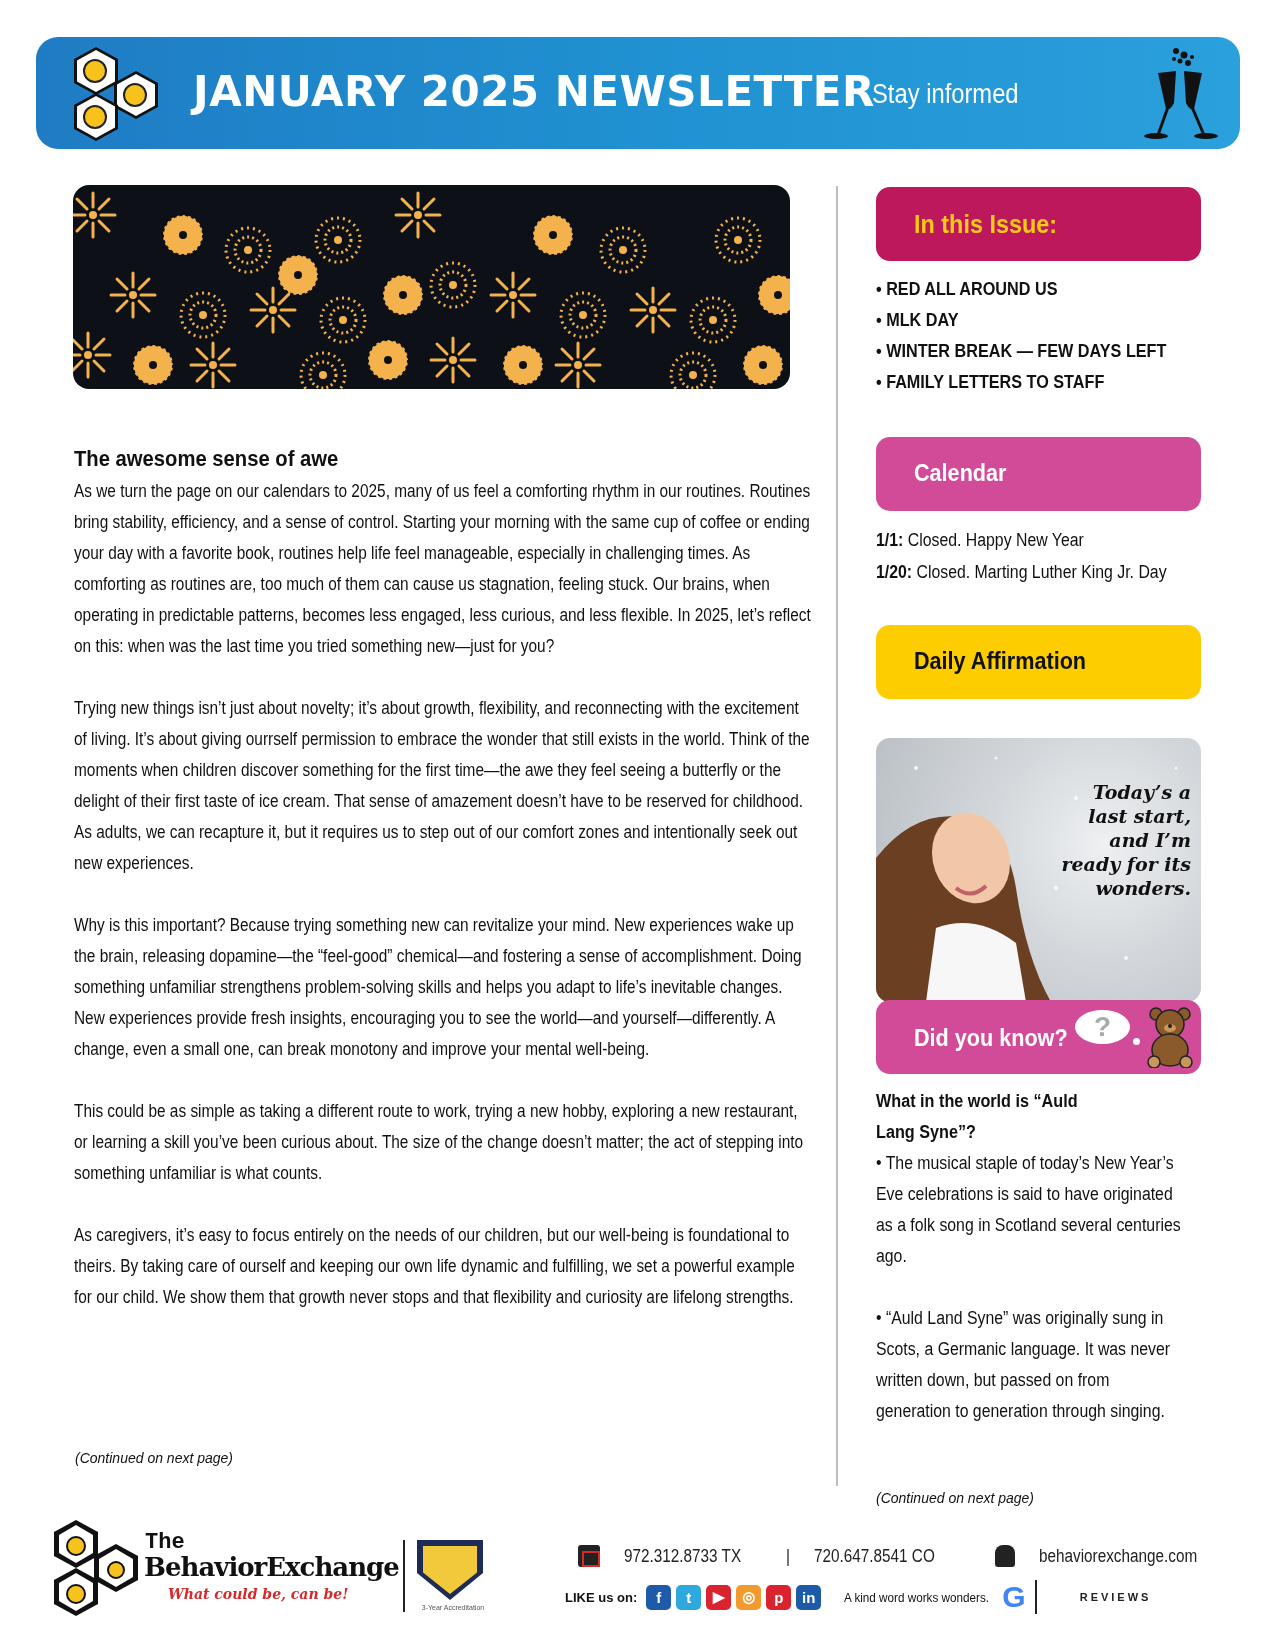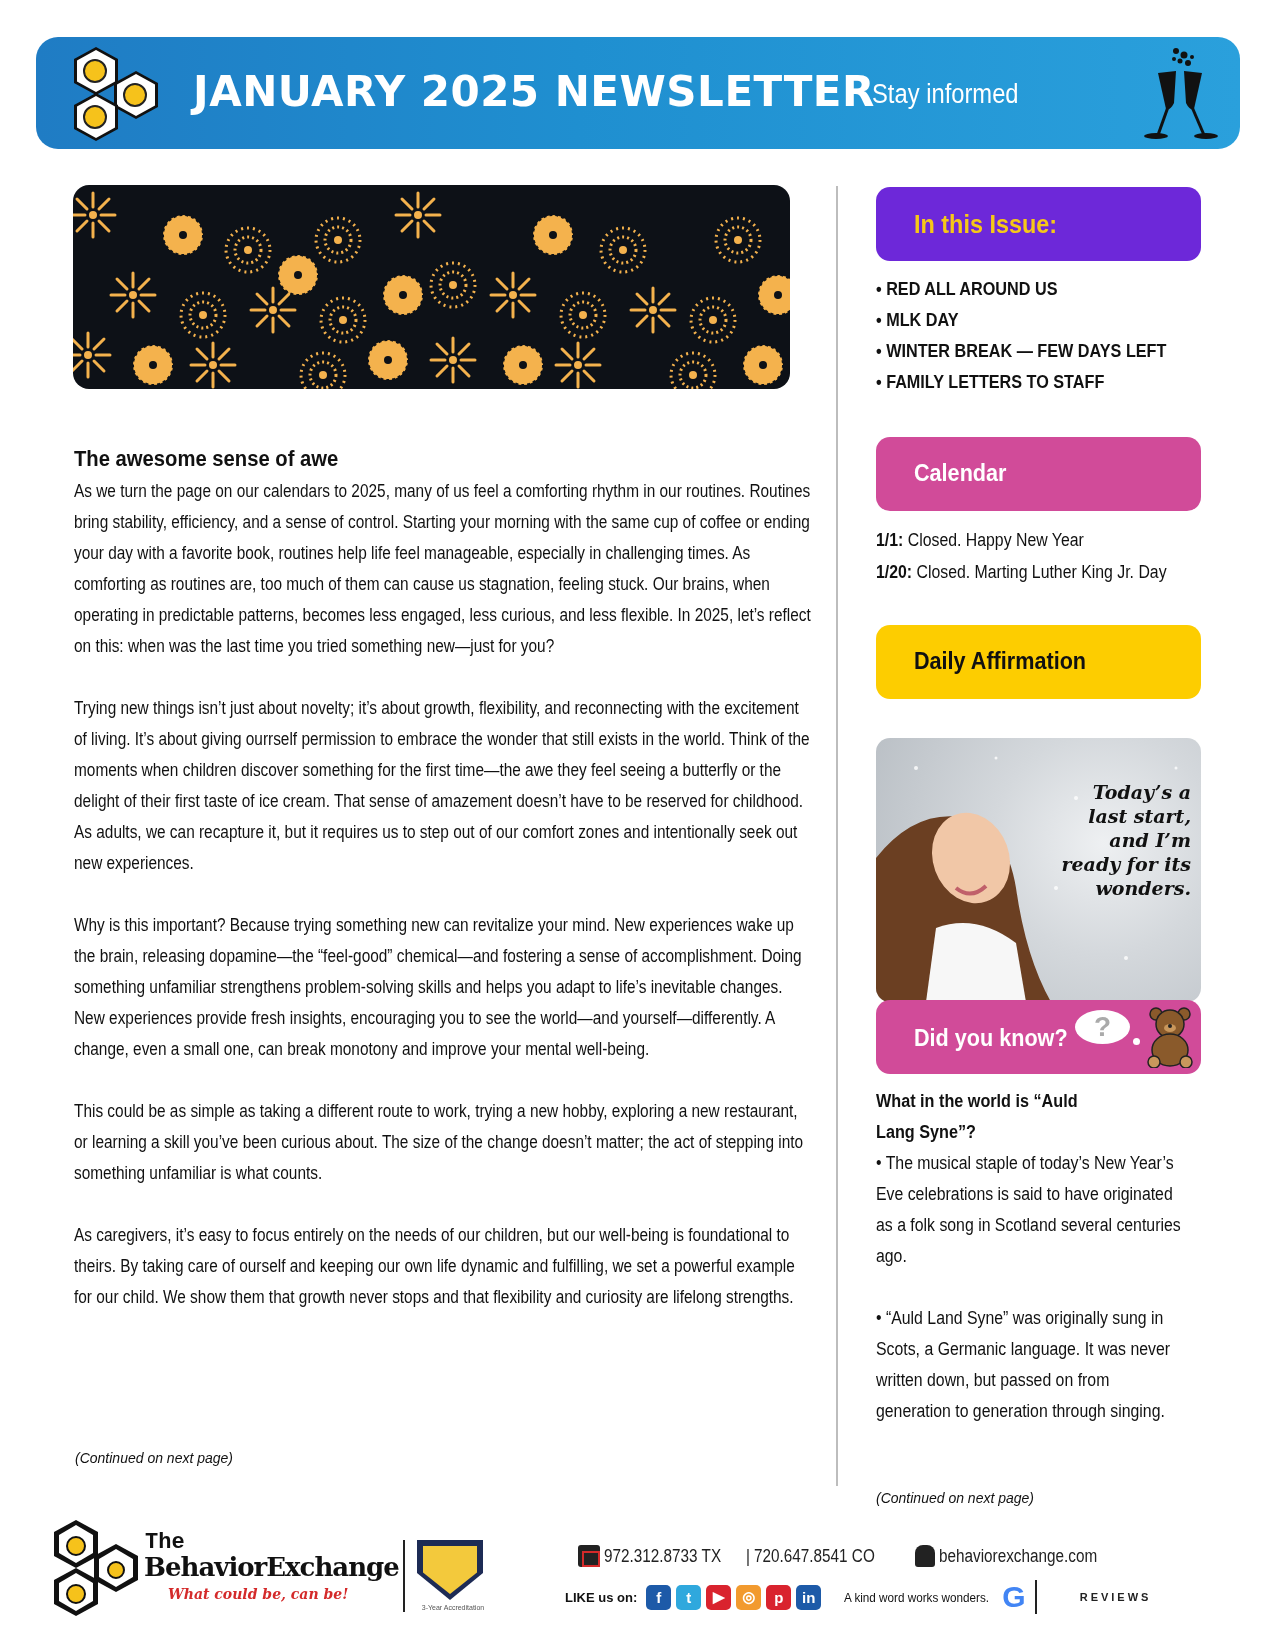--- a/index.html
+++ b/index.html
@@ -66,21 +66,21 @@
   
   .side-box {
     position: absolute; left: 876px; width: 325px; height: 74px;
     border-radius: 14px;
   }
   .side-box .label {
     position: absolute; left: 38px; top: 22px;
     font-size: 24px; font-weight: bold;
     transform: scaleX(0.9); transform-origin: left;
   }
-  .issue-box { top: 187px; background: #6d28d9; }
+  .issue-box { top: 187px; background: #be185d; }
   .issue-box .label { color: #f6c818; font-size: 26px; }
   .issue-list { position: absolute; left: 876px; top: 274px; list-style: none; }
   .issue-list li {
     font-size: 18px; font-weight: bold; line-height: 31px;
     transform: scaleX(0.9); transform-origin: left; white-space: nowrap;
   }
   .cal-box { top: 437px; background: #d14b99; }
   .cal-box .label { color: #fff; }
   .cal-list { position: absolute; left: 876px; top: 524px; }
   .cal-list div {
@@ -144,21 +144,21 @@
     position: absolute; left: 417px; top: 1540px; width: 66px; height: 60px;
     background: #1d2b55;
     clip-path: polygon(0 0, 100% 0, 100% 55%, 50% 100%, 0 55%);
   }
   .badge-inner {
     position: absolute; left: 6px; top: 6px; width: 54px; height: 48px;
     background: #f3c93c;
     clip-path: polygon(0 0, 100% 0, 100% 55%, 50% 100%, 0 55%);
   }
   .badge-label { position: absolute; left: 413px; top: 1604px; font-size: 7px; color: #555; width: 80px; text-align: center; }
-  .contact-row { position: absolute; left: 578px; top: 1545px; display: flex; align-items: center; gap: 4px; }
+  .contact-row { position: absolute; left: 578px; top: 1545px; display: flex; align-items: center; gap: 24px; }
   .contact-row span { font-size: 18px; color: #222; transform: scaleX(0.85); transform-origin: left; white-space: nowrap; }
   .phone-icon { width: 22px; height: 22px; background: #222; border-radius: 3px; position: relative; }
   .phone-icon::after { content: ""; position: absolute; left: 4px; top: 6px; width: 14px; height: 12px; border: 2px solid #d42a2a; }
   .web-icon { width: 20px; height: 22px; background: #222; border-radius: 8px 8px 3px 3px; }
   .social-row { position: absolute; left: 565px; top: 1580px; display: flex; align-items: center; gap: 5px; }
   .social-row .like { font-size: 13px; font-weight: bold; margin-right: 4px; white-space: nowrap; }
   .soc { width: 25px; height: 25px; border-radius: 5px; display: flex; align-items: center; justify-content: center; color: #fff; font-weight: bold; font-size: 15px; }
   .kind { font-size: 13px; margin-left: 18px; white-space: nowrap; transform: scaleX(0.9); transform-origin: left; }
   .g-icon { font-size: 30px; font-weight: bold; color: #4285f4; margin-left: -8px; }
   .rev-sep { width: 2px; height: 34px; background: #222; margin: 0 4px; }

